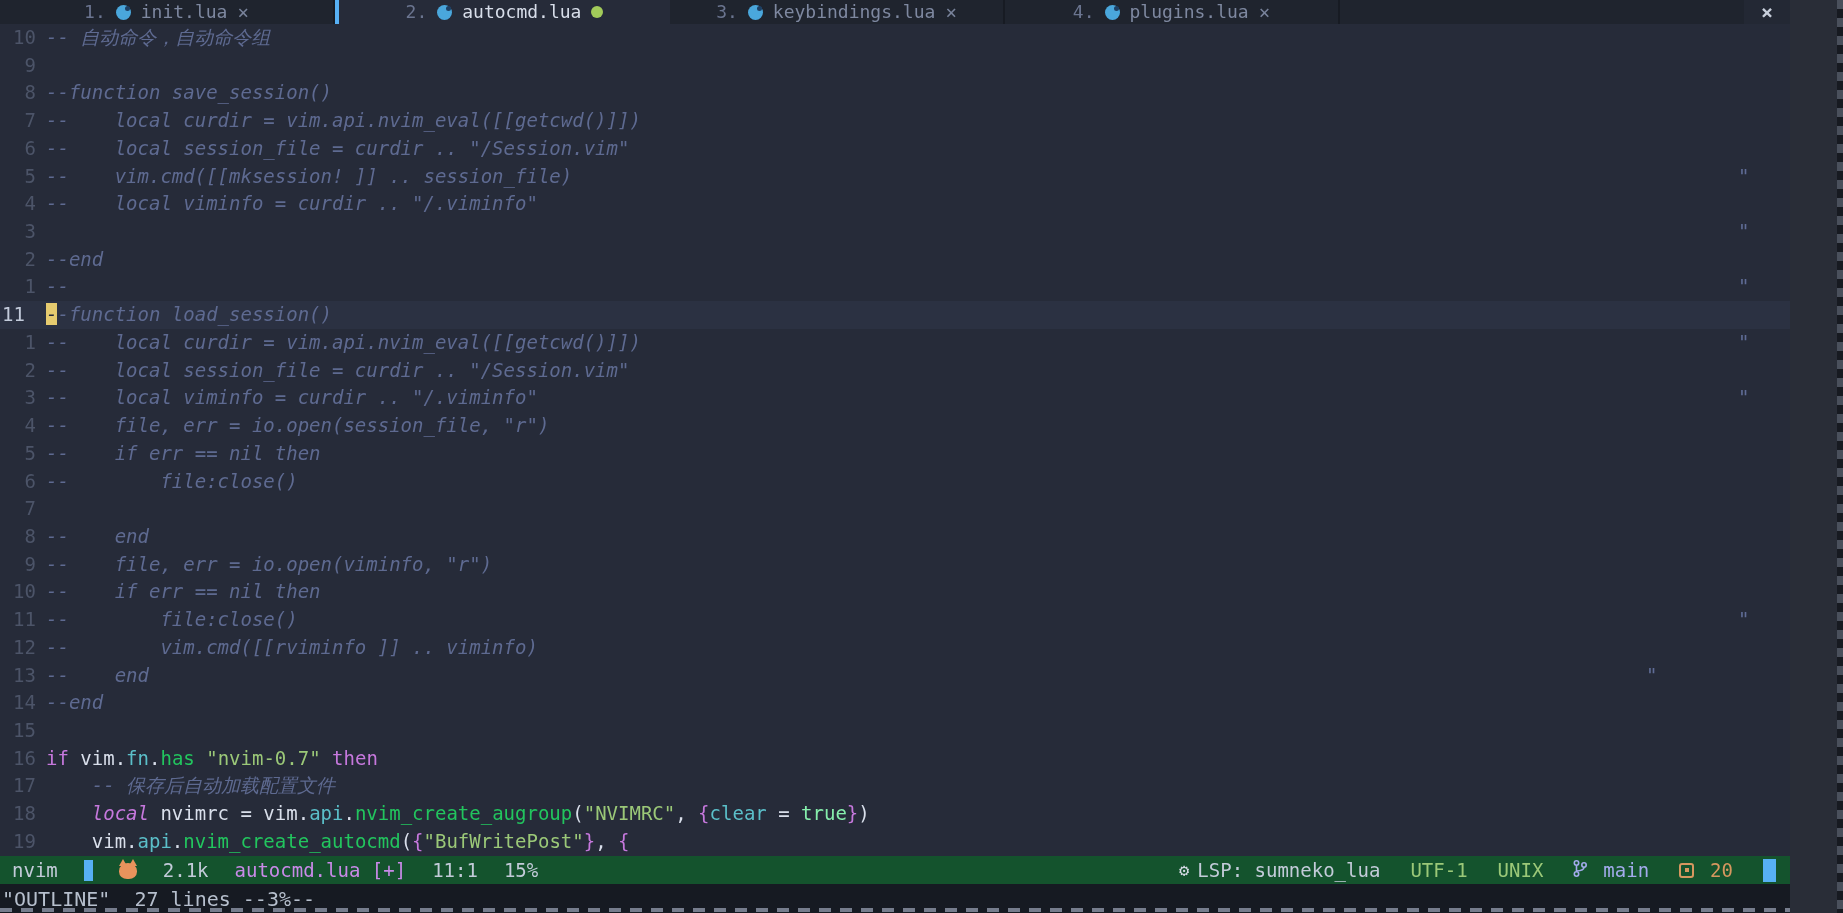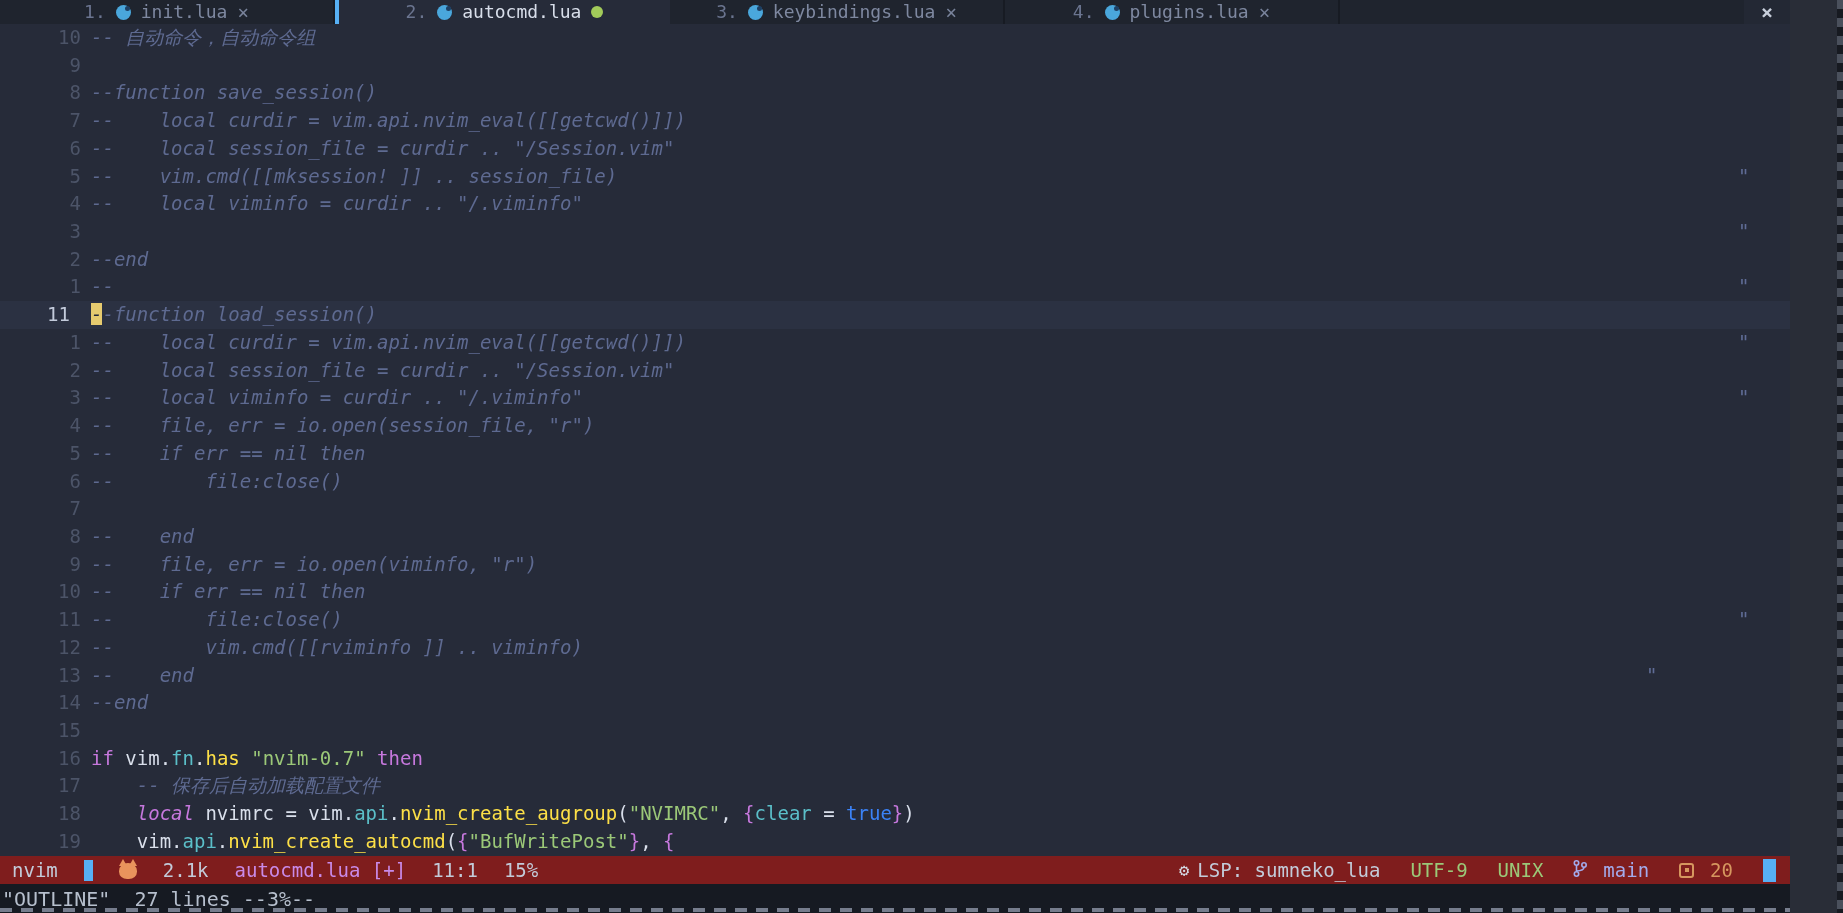--- a/index.html
+++ b/index.html
@@ -15,38 +15,38 @@
   .tab.active .tname { color:#d8deea; }
   .lua-icon { position:relative; width:15px; height:15px; border-radius:50%; background:#4aa7dc; flex:0 0 auto; }
   .lua-icon::after { content:''; position:absolute; top:1px; right:1px; width:5px; height:5px; border-radius:50%; background:#1d3f63; }
   .tclose { color:#78829a; font-size:19px; }
   .moddot { width:12px; height:12px; border-radius:50%; background:#a2cb5a; }
   #tabbar-spacer { flex:1; background:#1f242e; }
   .tabbar-close { width:46px; display:flex; align-items:center; justify-content:center; color:#c8cfdb; font-size:20px; font-weight:bold; background:#232834; cursor:pointer; }
 
   
   #code { height:832px; background:#262b39; overflow:hidden; font-size:19px; }
-  .row { position:relative; height:27.73px; line-height:27.73px; display:flex; white-space:pre;padding-left:45px; }
+  .row { position:relative; height:27.73px; line-height:27.73px; display:flex; white-space:pre; }
   .row.cursorline { background:#2b3142; }
   .gutter { width:36px; flex:0 0 auto; text-align:right; color:#4c5468; }
   .gutter.curnum { text-align:left; padding-left:2px; color:#c3cbdb; }
   .ctext { padding-left:10px; }
   .tk-com   { color:#5e6a91; font-style:italic; }
   .tk-fg    { color:#d9dfeb; }
   .tk-kw    { color:#c678dd; }
   .tk-kwi   { color:#c678dd; font-style:italic; }
   .tk-str   { color:#9bc878; }
   .tk-teal  { color:#5bbfc9; }
-  .tk-blue  { color:#fde047; }
-  .tk-orange{ color:#3b82f6; }
+  .tk-blue  { color:#22c55e; }
+  .tk-orange{ color:#86efac; }
   .tk-cursor{ background:#e6cb6f; color:#23283a; font-style:italic; }
   .eolmark  { position:absolute; top:0; color:#5f6c96; }
 
   
-  #statusline { height:28px; background:#7f1d1d; color:#c3cbd9; font-size:19px; line-height:28px; display:flex; align-items:center; }
+  #statusline { height:28px; background:#14532d; color:#c3cbd9; font-size:19px; line-height:28px; display:flex; align-items:center; }
   #st-left  { display:flex; align-items:center; gap:26px; padding-left:12px; }
   #st-right { margin-left:auto; display:flex; align-items:center; gap:30px; padding-right:14px; }
   .st-file  { color:#c98ae8; }
   .st-green { color:#9bc878; }
   .st-lav   { color:#a3abec; }
   .st-orange{ color:#d6975f; }
   .st-bar   { width:9px; height:21px; background:#57b0f4; }
   .st-bar2  { width:13px; height:23px; background:#57b0f4; }
   .cat-icon { position:relative; width:18px; height:16px; margin-top:2px; background:#e9935c; border-radius:50% 50% 45% 45%; }
   .cat-icon::before, .cat-icon::after { content:''; position:absolute; top:-4px; width:0; height:0; border-left:4px solid transparent; border-right:4px solid transparent; border-bottom:7px solid #e9935c; }
@@ -144,21 +144,21 @@
           <span>2.1k</span>
           <span class="st-file">autocmd.lua [+]</span>
           <span>11:1</span>
           <span>15%</span>
         </div>
       <div id="st-right">
           <span class="lsp-item">
             <span class="gear-ic">⚙</span>
             <span>LSP: sumneko_lua</span>
           </span>
-          <span class="st-green">UTF-9</span>
+          <span class="st-green">UTF-1</span>
           <span class="st-green">UNIX</span>
           <span class="branch-item st-lav">
             <span><svg width="14" height="17" viewBox="0 0 14 17">
                 <circle cx="3.5" cy="3" r="2.2" fill="none" stroke="#a3abec" stroke-width="1.6"></circle>
                 <circle cx="3.5" cy="14" r="2.2" fill="none" stroke="#a3abec" stroke-width="1.6"></circle>
                 <circle cx="11" cy="5" r="2.2" fill="none" stroke="#a3abec" stroke-width="1.6"></circle>
                 <path d="M3.5 5.2 V11.8 M11 7.2 Q11 10.5 3.5 11" fill="none" stroke="#a3abec" stroke-width="1.6"></path>
               </svg></span>
             <span>main</span>
           </span>

